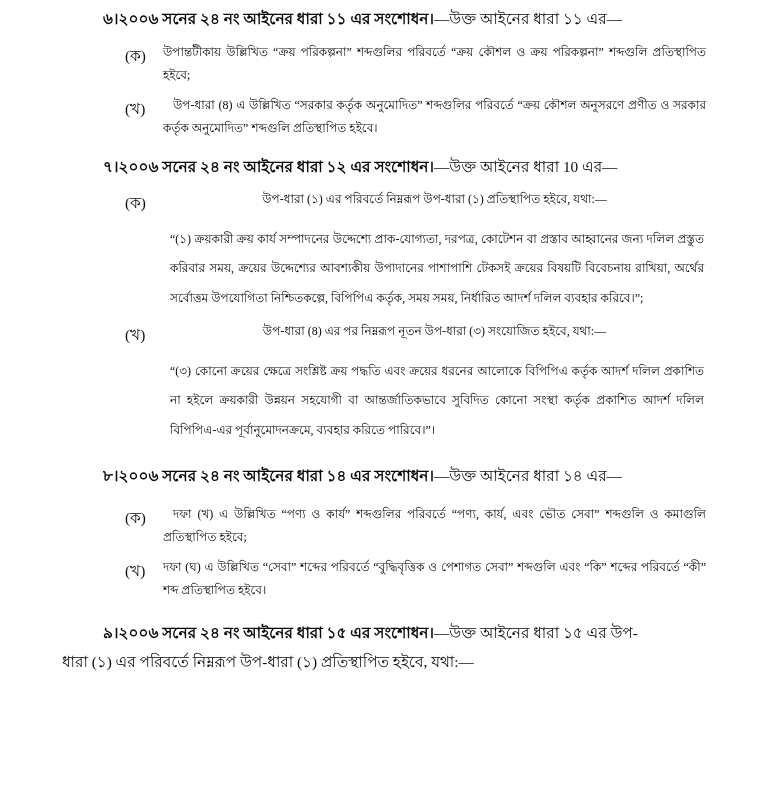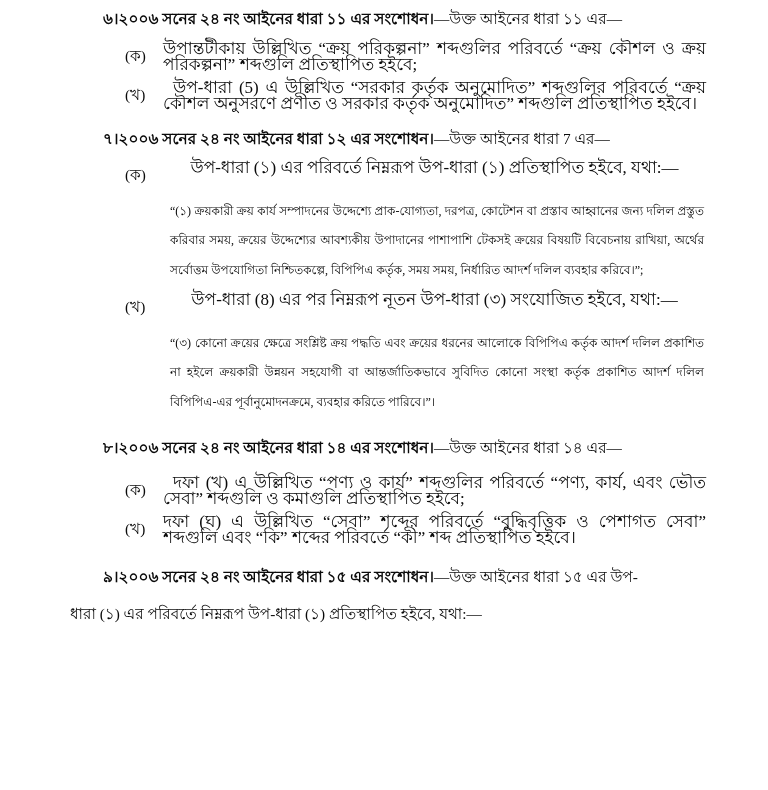--- a/index.html
+++ b/index.html
@@ -55,43 +55,43 @@
   }
   .clause-label {
     flex: 0 0 38px;
     font-size: 15.3px;
     line-height: 29.5px;
     font-weight: 400;
     white-space: nowrap;
   }
   .clause-body {
     flex: 1 1 auto;
-    font-size: 17px;
-    line-height: 16px;
+    font-size: 12px;
+    line-height: 23px;
     text-align: justify;
     text-justify: inter-word;
   }
   .clause-body.firstindent {
     text-indent: 10px;
   }
 
   
   .quote-block {
     margin: 0;
     padding-left: 108px;    
     padding-right: 2px;
     font-size: 12px;
     line-height: 29.5px;
     text-align: justify;
     text-justify: inter-word;
   }
 
   
   .runon {
-    margin: 8px;
+    margin: 0;
     padding-left: 0;
     text-align: left;
     font-size: 15.3px;
     line-height: 29.5px;
   }
 
   
   .gap-sm { height: 7px; }
   .gap-md { height: 12px; }
   .gap-lg { height: 16px; }
@@ -111,28 +111,28 @@
 
     <div class="clause">
       <div class="clause-label">(ক)</div>
       <div class="clause-body">উপান্তটীকায় উল্লিখিত “ক্রয় পরিকল্পনা” শব্দগুলির পরিবর্তে “ক্রয় কৌশল ও ক্রয় পরিকল্পনা” শব্দগুলি প্রতিস্থাপিত হইবে;</div>
     </div>
 
     <div class="gap-sm"></div>
 
     <div class="clause">
       <div class="clause-label">(খ)</div>
-      <div class="clause-body firstindent">উপ-ধারা (5) এ উল্লিখিত “সরকার কর্তৃক অনুমোদিত” শব্দগুলির পরিবর্তে “ক্রয় কৌশল অনুসরণে প্রণীত ও সরকার কর্তৃক অনুমোদিত” শব্দগুলি প্রতিস্থাপিত হইবে।</div>
+      <div class="clause-body firstindent">উপ-ধারা (8) এ উল্লিখিত “সরকার কর্তৃক অনুমোদিত” শব্দগুলির পরিবর্তে “ক্রয় কৌশল অনুসরণে প্রণীত ও সরকার কর্তৃক অনুমোদিত” শব্দগুলি প্রতিস্থাপিত হইবে।</div>
     </div>
   </div>
 
   <div class="gap-md"></div>
 
   <div class="section">
-    <p class="section-head"><span class="num">৭।</span><span class="title">২০০৬ সনের ২৪ নং আইনের ধারা ১২ এর সংশোধন।</span><span class="rest">—</span><span class="rest">উক্ত আইনের ধারা 7 এর—</span></p>
+    <p class="section-head"><span class="num">৭।</span><span class="title">২০০৬ সনের ২৪ নং আইনের ধারা ১২ এর সংশোধন।</span><span class="rest">—</span><span class="rest">উক্ত আইনের ধারা 10 এর—</span></p>
 
     <div class="gap-sm"></div>
 
     <div class="clause">
       <div class="clause-label">(ক)</div>
       <div class="clause-body nojust">উপ-ধারা (১) এর পরিবর্তে নিম্নরূপ উপ-ধারা (১) প্রতিস্থাপিত হইবে, যথা:—</div>
     </div>
 
     <div class="gap-sm"></div>
 

